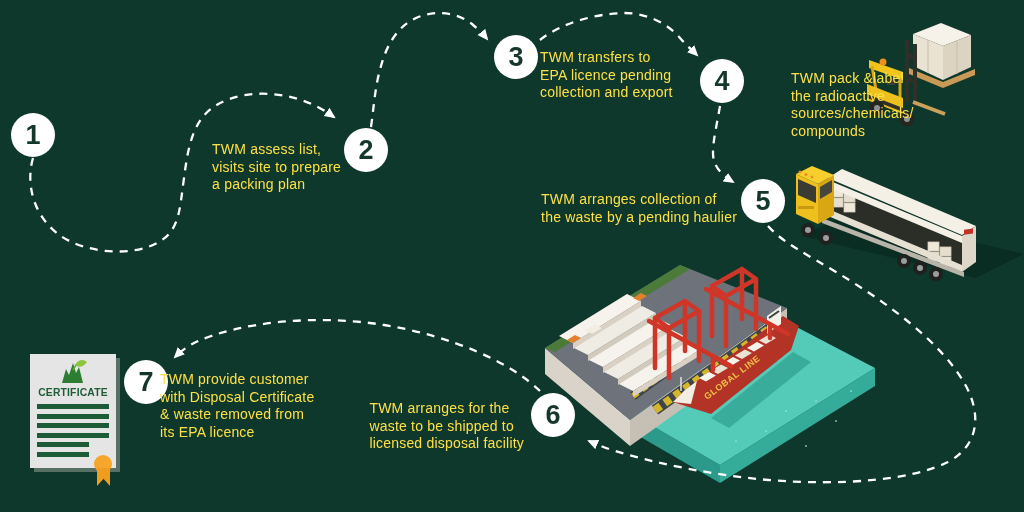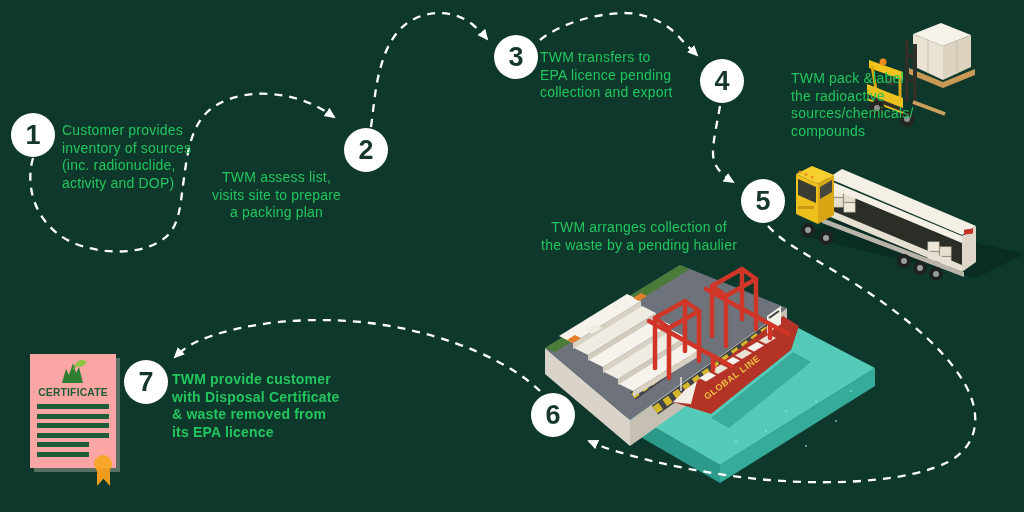--- a/index.html
+++ b/index.html
@@ -2,26 +2,26 @@
 <html><head>
 <meta charset="utf-8">
 <style>
   html,body{margin:0;padding:0;}
   body{width:1024px;height:512px;background:#0e382c;font-family:"Liberation Sans",sans-serif;}
   .stage{position:relative;width:1024px;height:512px;background:#0e382c;overflow:hidden;}
   .abs{position:absolute;}
   .circle{position:absolute;width:44px;height:44px;border-radius:50%;background:#ffffff;
           display:flex;align-items:center;justify-content:center;z-index:6;}
   .circle span{font-size:27px;font-weight:700;color:#16382c;line-height:1;}
-  .stext{position:absolute;color:#22c55e;font-size:14px;line-height:17.5px;
+  .stext{position:absolute;color:#fde047;font-size:14px;line-height:17.5px;
          white-space:pre-line;letter-spacing:.2px;z-index:6;}
   .tleft{text-align:left;}
-  .tright{text-align:center;margin-top:28px;}
+  .tright{text-align:left;}
   
-  .certificate{position:absolute;left:30px;top:354px;width:86px;height:114px;background:#fca5a5;
+  .certificate{position:absolute;left:30px;top:354px;width:86px;height:114px;background:#e5e5e5;
                box-shadow:4px 4px 0 rgba(150,156,148,.55);z-index:3;}
   .cert-logo{display:block;margin:5px auto 1px auto;}
   .cert-title{text-align:center;color:#1d5c36;font-weight:700;font-size:11px;
               letter-spacing:.2px;transform:scaleX(.94);}
   .cert-lines{padding:6px 7px 0 7px;}
   .cert-line{height:5px;background:#1d5c36;margin-bottom:4.5px;}
   .cert-line.long{width:72px;}
   .cert-line.short{width:52px;}
   .cert-ribbon{position:absolute;left:64px;top:101px;width:18px;height:18px;border-radius:50%;
                background:#f5a62b;}
@@ -250,24 +250,20 @@
                C 982 416, 978 446, 948 462 C 912 480, 844 486, 768 480
                C 714 475, 656 464, 612 450 C 603 447, 596 444, 589 441"></path>
       <path marker-end="url(#arr)" d="M 540 391 C 510 362, 452 336, 384 325 C 316 314, 240 322, 196 342
                C 188 346, 181 351, 175 357"></path>
     </g>
   </svg>
 
   <div class="circle" style="left:11px;top:113px;">
     <span>1</span>
     </div>
-  <div class="stext tleft" style="left:62px;top:122px;">Customer provides
-inventory of sources
-(inc. radionuclide,
-activity and DOP)</div>
 
   <div class="circle" style="left:344px;top:128px;">
     <span>2</span>
     </div>
   <div class="stext tright" style="right:683px;top:141px;">TWM assess list,
 visits site to prepare
 a packing plan</div>
 
   <div class="circle" style="left:494px;top:35px;">
     <span>3</span>
@@ -286,22 +282,25 @@
 
   <div class="circle" style="left:741px;top:179px;">
     <span>5</span>
     </div>
   <div class="stext tright" style="right:287px;top:191px;">TWM arranges collection of
 the waste by a pending haulier</div>
 
   <div class="circle" style="left:531px;top:393px;">
     <span>6</span>
     </div>
+  <div class="stext tright" style="right:500px;top:400px;">TWM arranges for the
+waste to be shipped to
+licensed disposal facility</div>
 
   <div class="circle" style="left:124px;top:360px;">
     <span>7</span>
     </div>
-  <div class="stext tleft" style="left:172px;top:371px;font-weight:bold;">TWM provide customer
+  <div class="stext tleft" style="left:160px;top:371px;">TWM provide customer
 with Disposal Certificate
 &amp; waste removed from
 its EPA licence</div>
 
 </div>
 
 </body></html>

